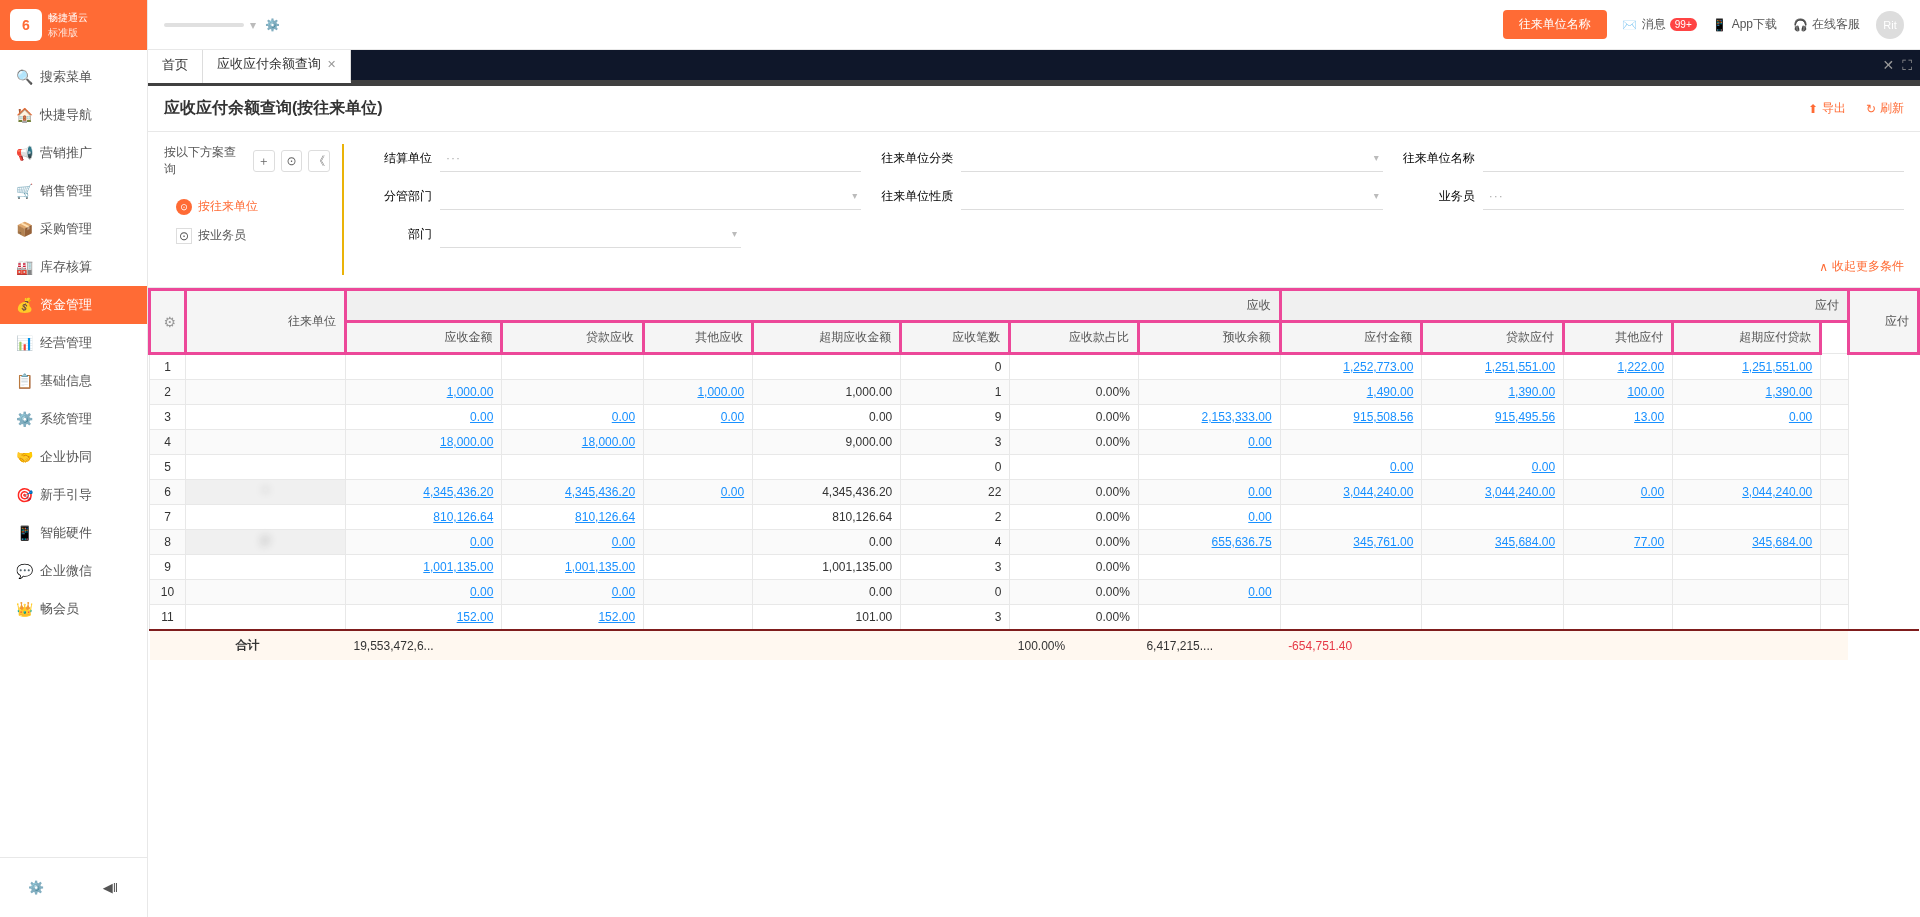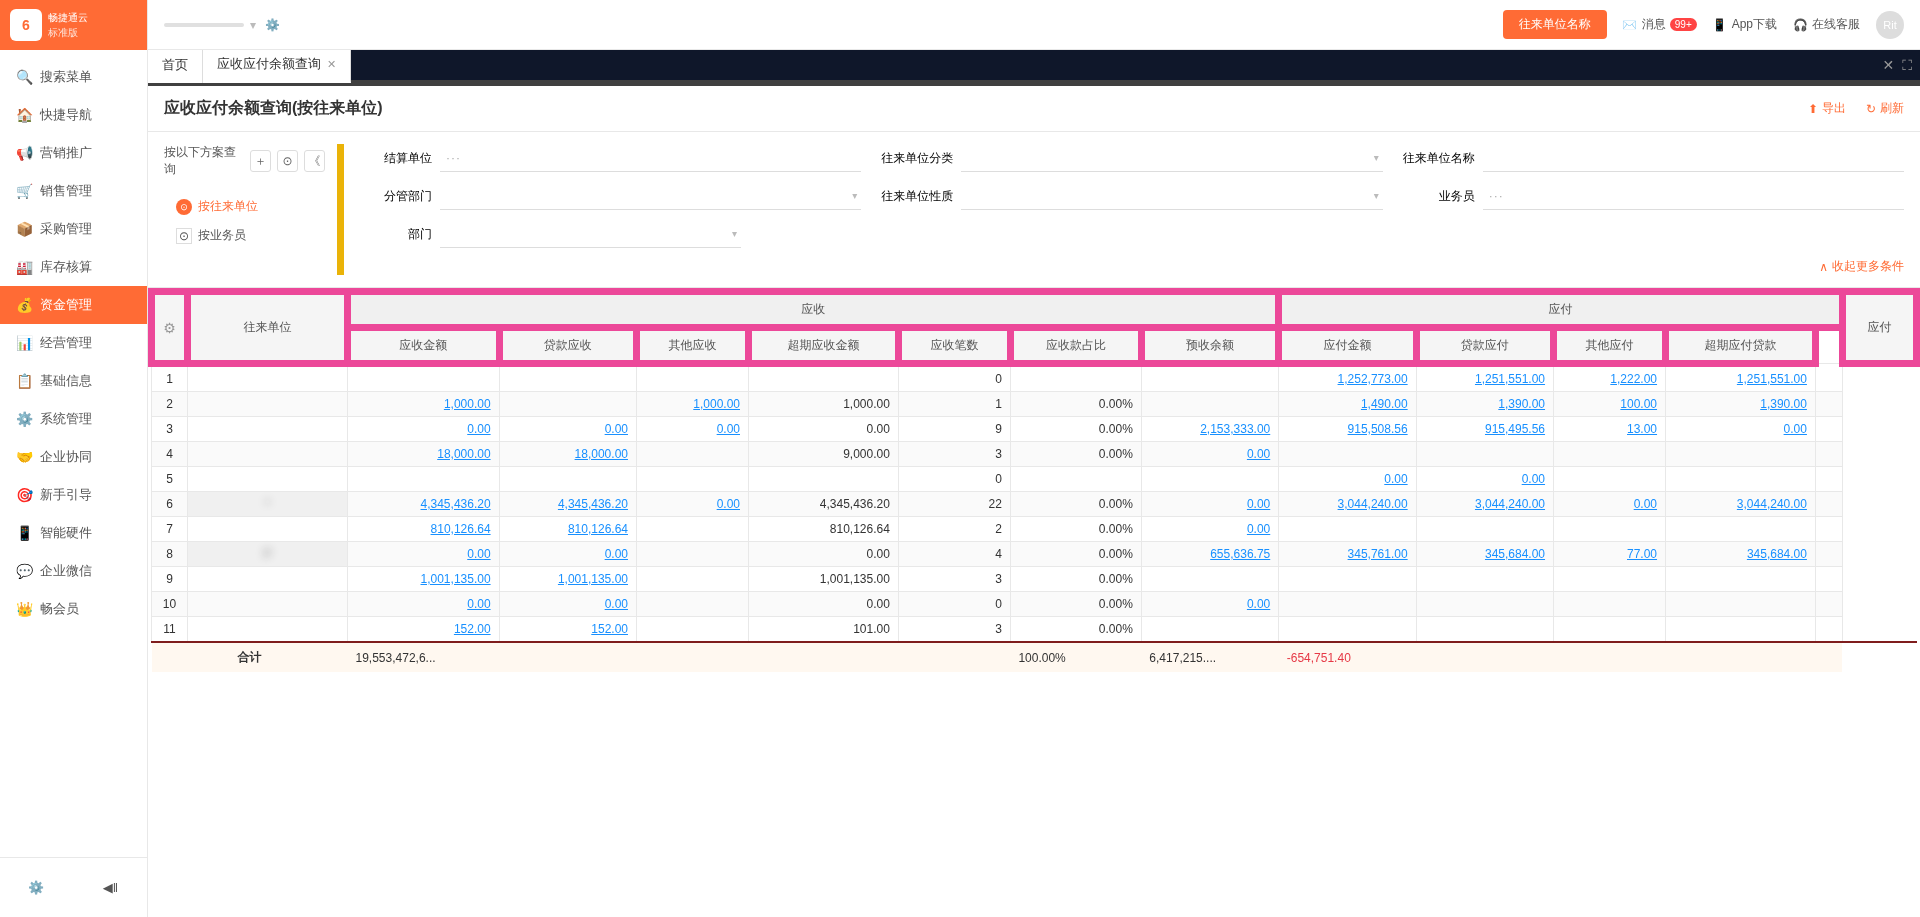--- a/index.html
+++ b/index.html
@@ -87,21 +87,21 @@
     
     .method-selector { display: flex; flex-direction: column; gap: 4px; padding: 8px 0; }
     .method-item { display: flex; align-items: center; gap: 6px; cursor: pointer; padding: 4px 12px; color: #555; font-size: 12px; }
     .method-item.active { color: #ff6b35; }
 
     
     .table-container { flex: 1; overflow: auto; background: #fff; margin: 0; }
     table { width: 100%; border-collapse: collapse; font-size: 12px; }
     thead tr { background: #f5f5f5; }
     thead th {
-      border: 7px solid #ec4899; padding: 6px 8px; text-align: center; font-weight: normal;
+      border: 3px solid #ec4899; padding: 6px 8px; text-align: right; font-weight: normal;
       color: #555; white-space: nowrap; position: sticky; top: 0; background: #f5f5f5; z-index: 2;
     }
     thead th.group-header { background: #f0f0f0; font-weight: 500; }
     tbody tr { background: #fff; }
     tbody tr:nth-child(even) { background: #fafafa; }
     tbody td { border: 1px solid #e8e8e8; padding: 5px 8px; text-align: center; color: #333; white-space: nowrap; }
     tbody td.num { text-align: right; }
     tbody td.link { color: #1890ff; text-decoration: underline; cursor: pointer; text-align: right; }
     tbody td.blurred { color: transparent; text-shadow: 0 0 6px #999; }
     .table-footer { background: #fff8f0; border-top: 2px solid #7f1d1d; }
@@ -256,21 +256,21 @@
       <div class="page-header-action" style="margin-left:12px;">
         <span>↻</span>
         <span>刷新</span>
       </div>
     </div>
   </div>
 
   <div class="filter-panel">
     <div style="display:flex; gap:0;">
 
-      <div style="width:180px; border-right:7px solid #eab308; padding-right:12px;">
+      <div style="width:180px; border-right:2px solid #eab308; padding-right:12px;">
         <div style="display:flex; align-items:center; gap:6px; margin-bottom:8px;">
           <span style="font-size:12px; color:#555;">按以下方案查询</span>
           <div class="filter-icon-btn">＋</div>
           <div class="filter-icon-btn">⊙</div>
           <div class="filter-icon-btn">《</div>
         </div>
         <div class="method-selector">
           <div class="method-item active">
             <div style="width:16px; height:16px; background:#ff6b35; border-radius:50%; color:#fff; font-size:9px; display:flex; align-items:center; justify-content:center;">⊙</div>
             <span>按往来单位</span>

